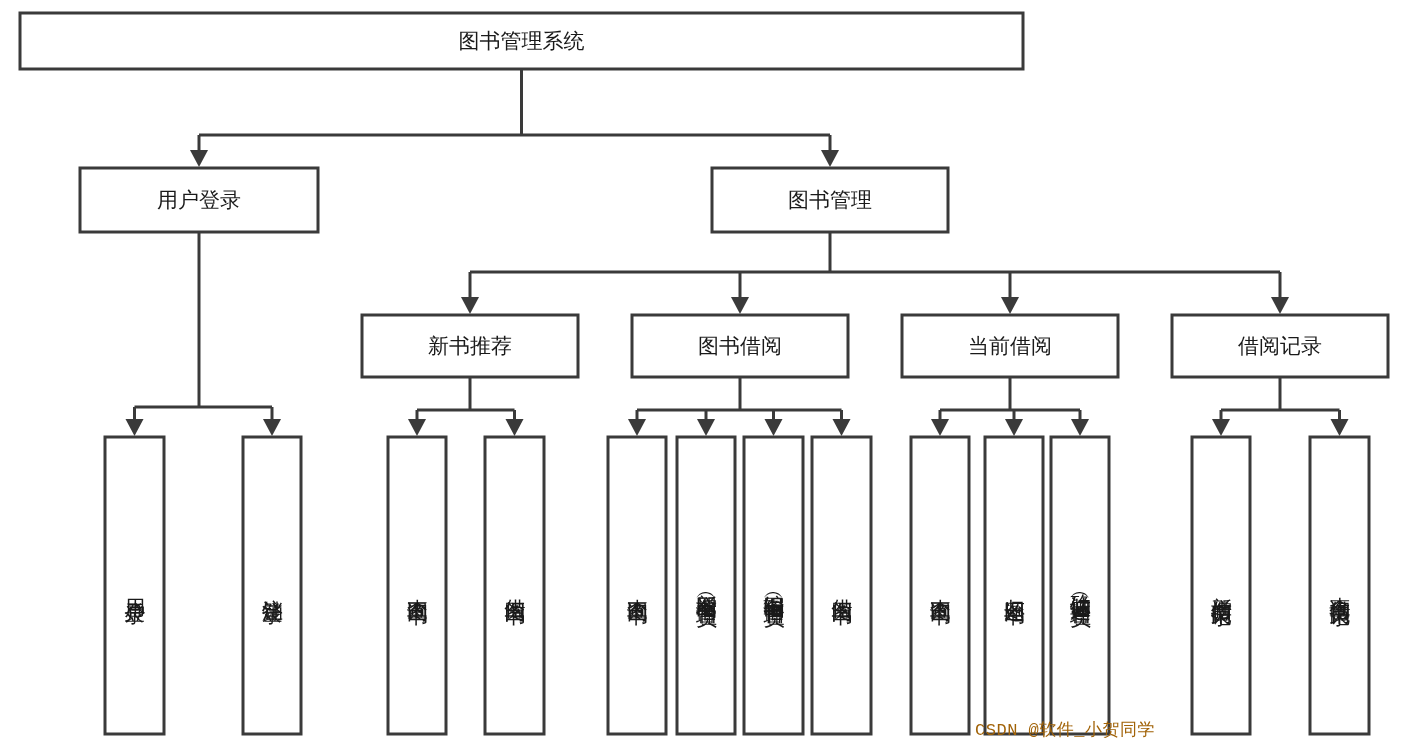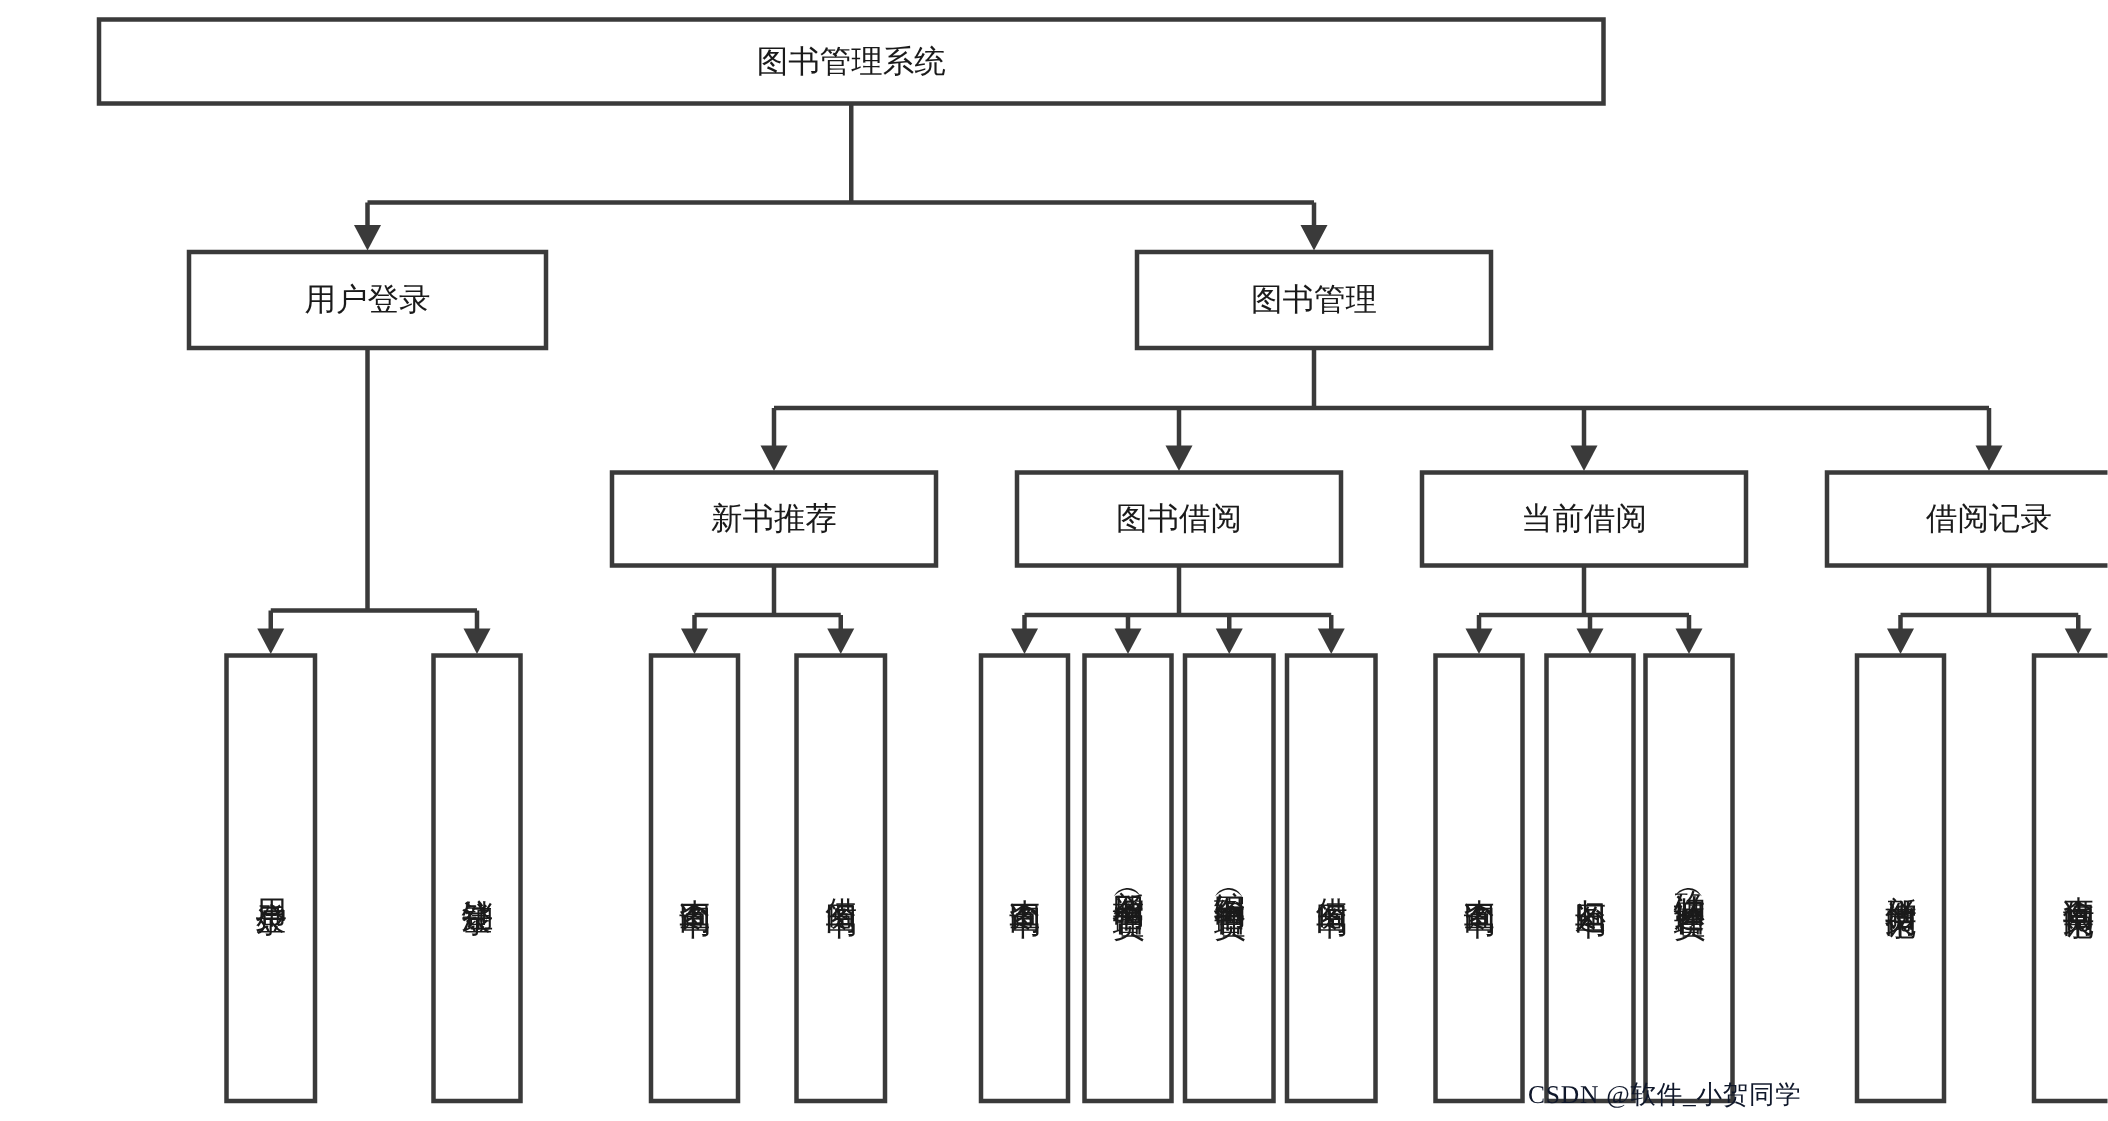--- a/index.html
+++ b/index.html
@@ -12,21 +12,20 @@
     height: 747px;
     font-family: "DejaVu Sans", "Liberation Sans", sans-serif;
     overflow: hidden;
     position: relative;
   }
   #diagram-root {
     position: absolute;
     left: 0; top: 0;
     width: 1163px;
     height: 747px;
-    margin-left: 46px;
   }
   svg.diagram {
     display: block;
     width: 1405px;
     height: 747px;
   }
   .node-box {
     fill: #ffffff;
     stroke: #3a3a3a;
     stroke-width: 3;
@@ -61,23 +60,23 @@
     line-height: 1.18;
     color: #1a1a1a;
     letter-spacing: 2px;
     white-space: nowrap;
     pointer-events: none;
   }
   .watermark {
     position: absolute;
     right: 8px;
     bottom: 6px;
-    font-family: Liberation Serif, serif;
+    font-family: Liberation Mono, monospace;
     font-size: 17px;
-    color: #0f172a;
+    color: #a16207;
     letter-spacing: 0.5px;
     user-select: none;
   }
 </style>
 </head>
 <body>
 
 <div id="diagram-root">
   <svg class="diagram" viewBox="0 0 1405 747">
     <g id="edges-layer">

